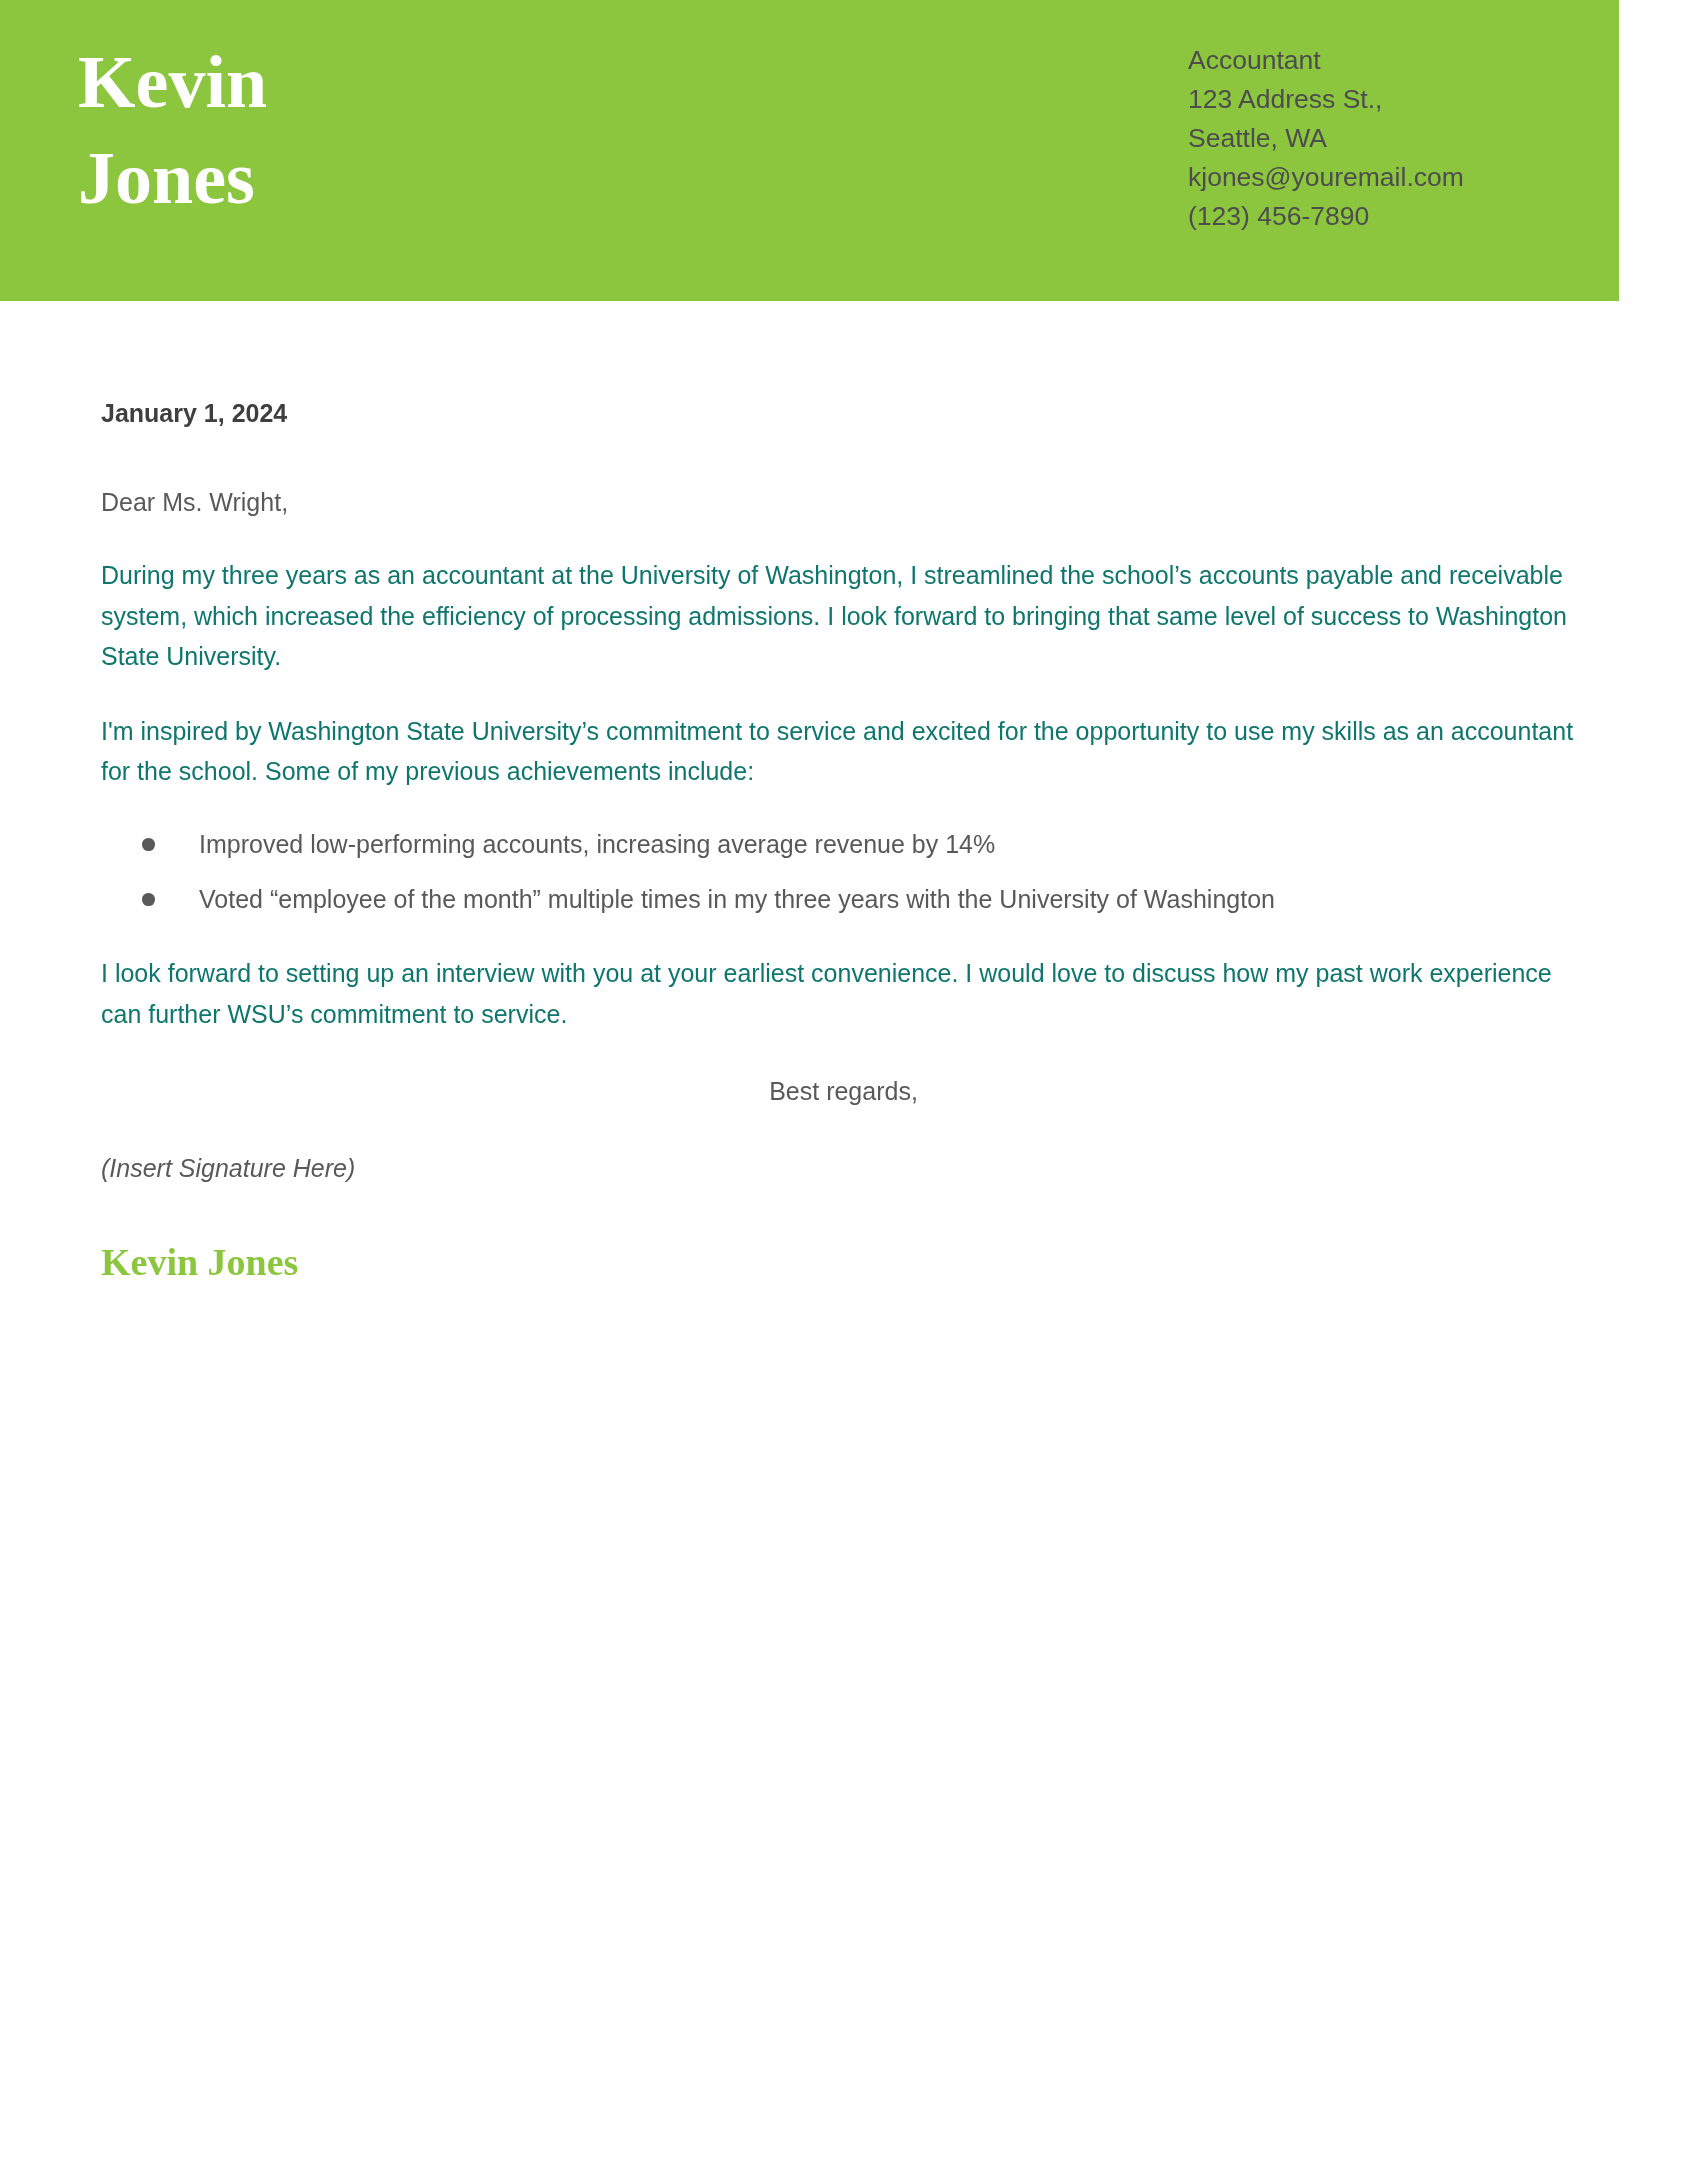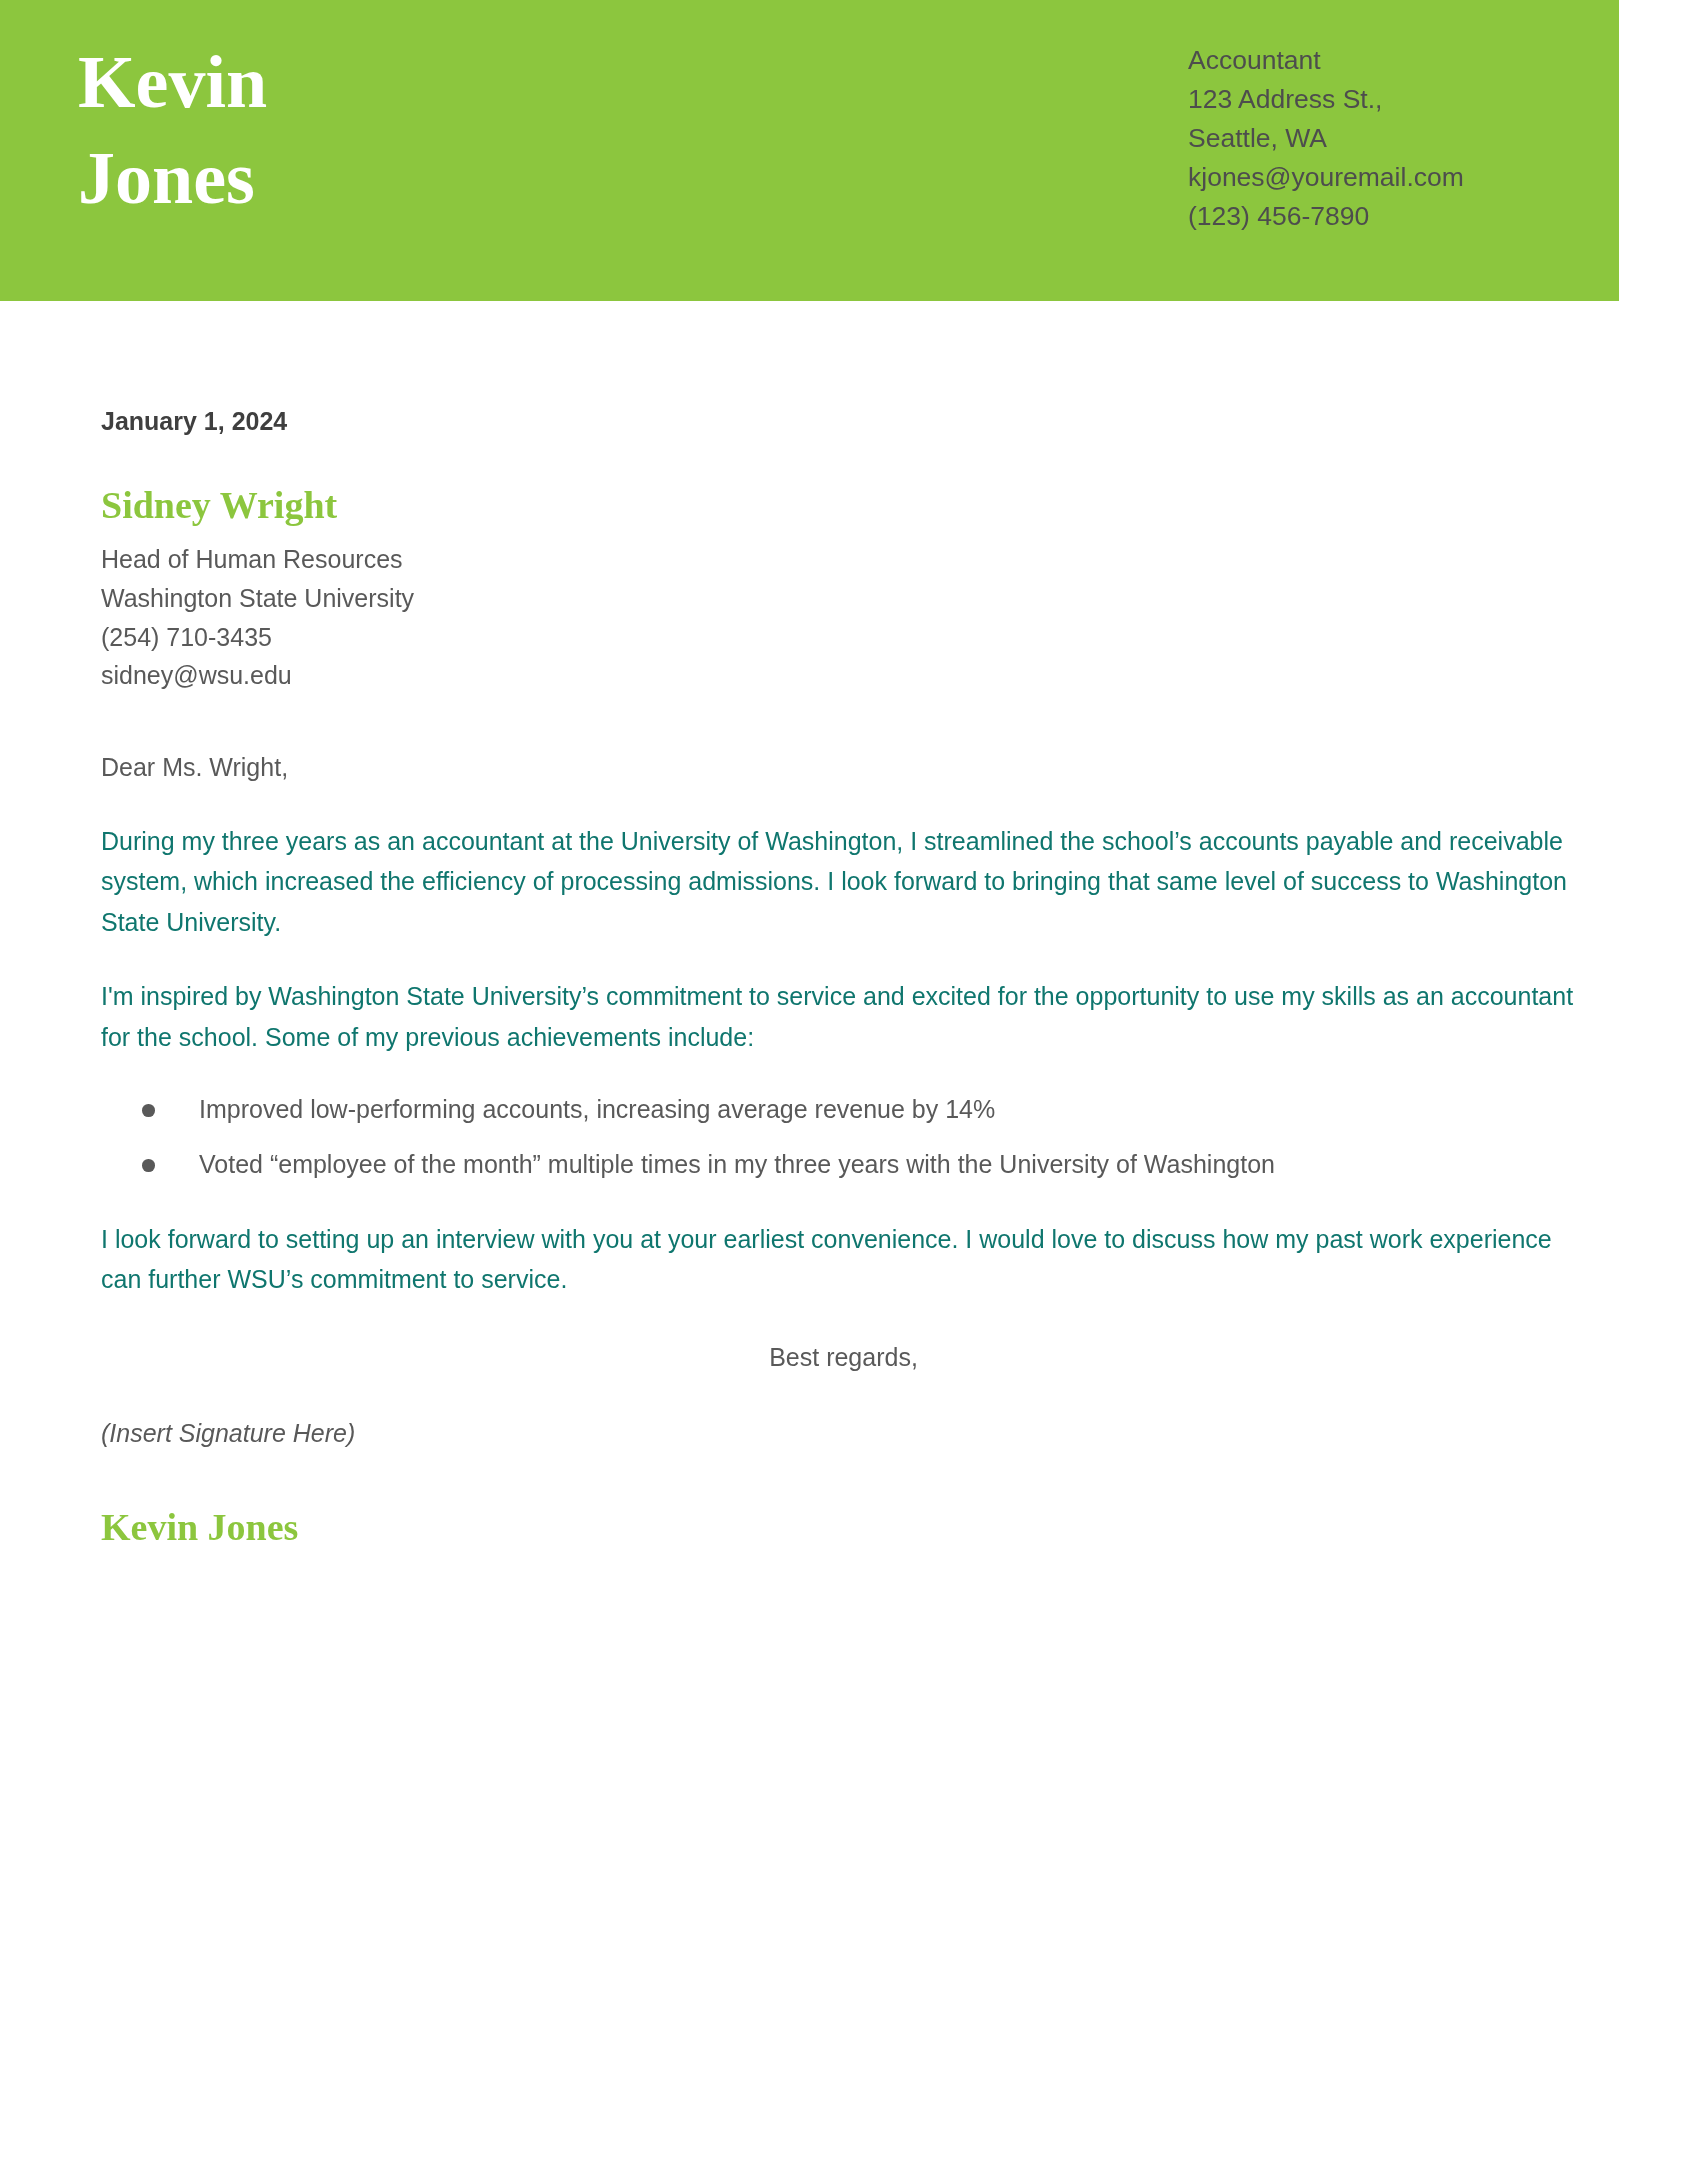--- a/index.html
+++ b/index.html
@@ -61,21 +61,21 @@
     display: block;
     white-space: nowrap;
   }
 
   
   .letter {
     position: absolute;
     left: 0;
     top: 301px;
     width: 1687px;
-    padding: 8px 101px;
+    padding: 0 101px;
     box-sizing: border-box;
   }
 
   .letter-date {
     margin-top: 96px;
     font-size: 25px;
     font-weight: bold;
     color: #3f3f3f;
     line-height: 1.3;
   }
@@ -188,27 +188,20 @@
       <span class="contact-line">kjones@youremail.com</span>
       <span class="contact-line">(123) 456-7890</span>
     </div>
 
   </div>
 
   <div class="letter">
 
     <div class="letter-date">January 1, 2024</div>
 
-    <div class="recipient-block">
-      <div class="recipient-name">Sidney Wright</div>
-      <span class="recipient-line">Head of Human Resources</span>
-      <span class="recipient-line">Washington State University</span>
-      <span class="recipient-line">(254) 710-3435</span>
-      <span class="recipient-line">sidney@wsu.edu</span>
-    </div>
 
     <div class="salutation">Dear Ms. Wright,</div>
 
     <p class="body-paragraph">During my three years as an accountant at the University of Washington, I streamlined the school’s accounts payable and receivable system, which increased the efficiency of processing admissions. I look forward to bringing that same level of success to Washington State University.</p>
 
     <p class="body-paragraph">I'm inspired by Washington State University’s commitment to service and excited for the opportunity to use my skills as an accountant for the school. Some of my previous achievements include:</p>
 
     <ul class="achievements">
       <li>
         <span class="bullet-dot"></span>

